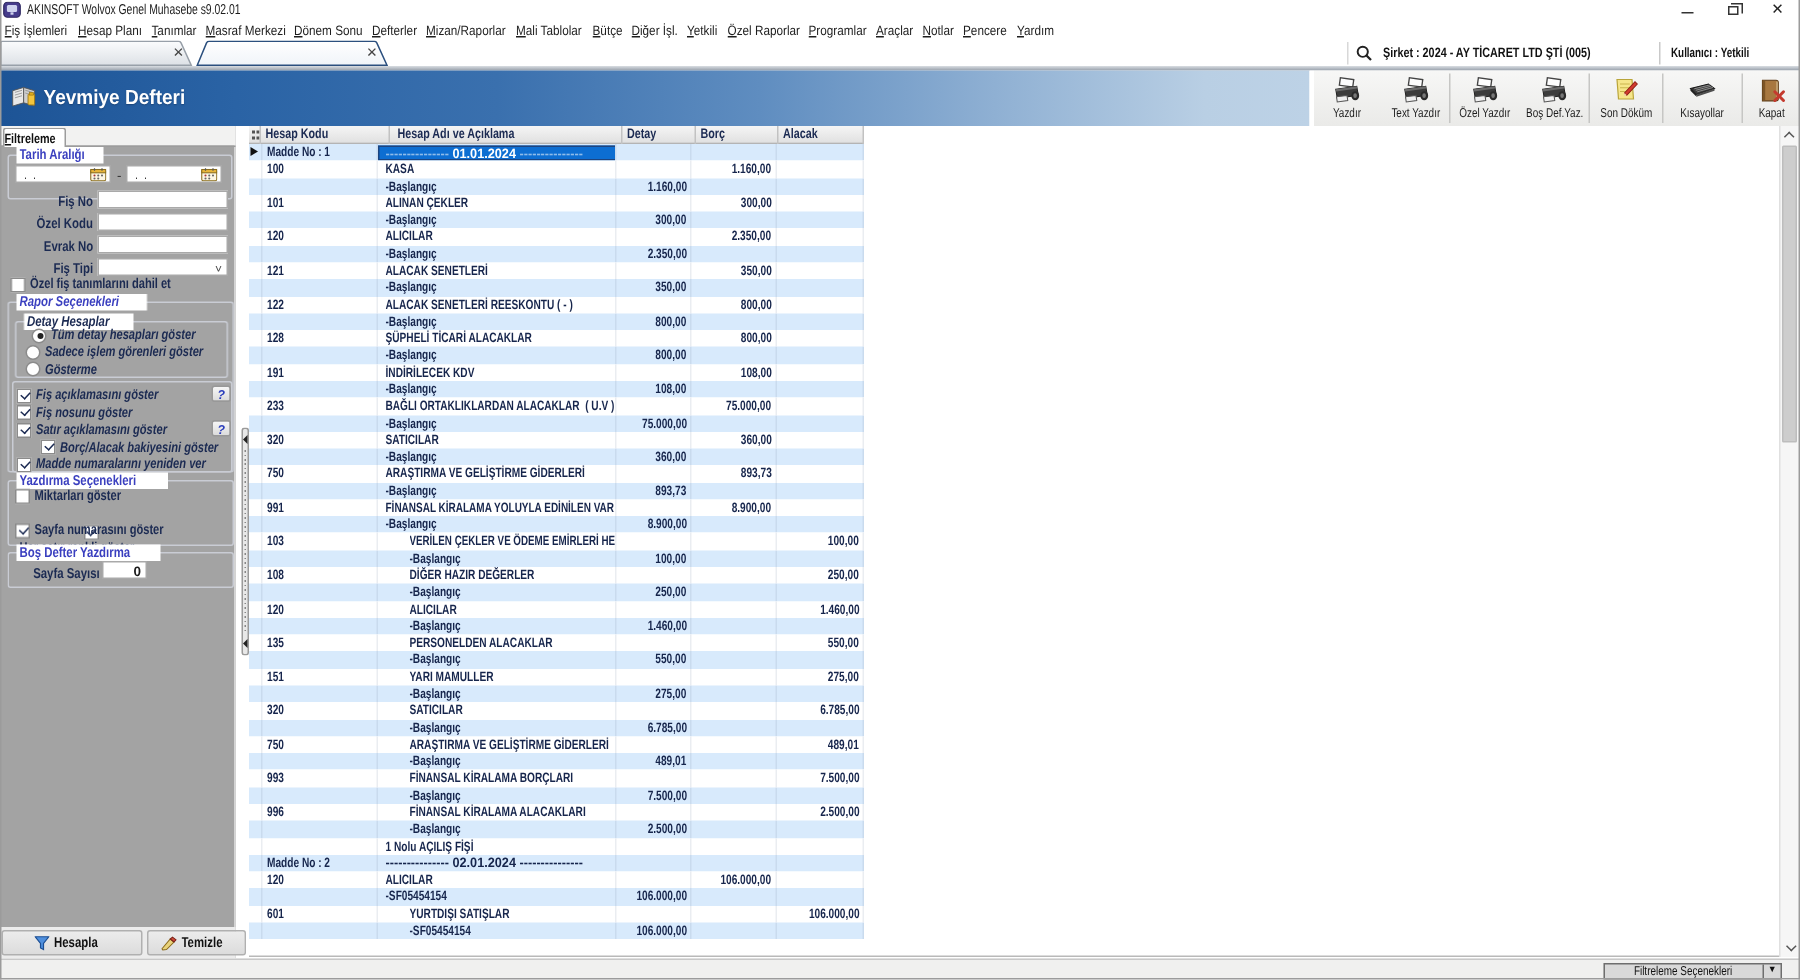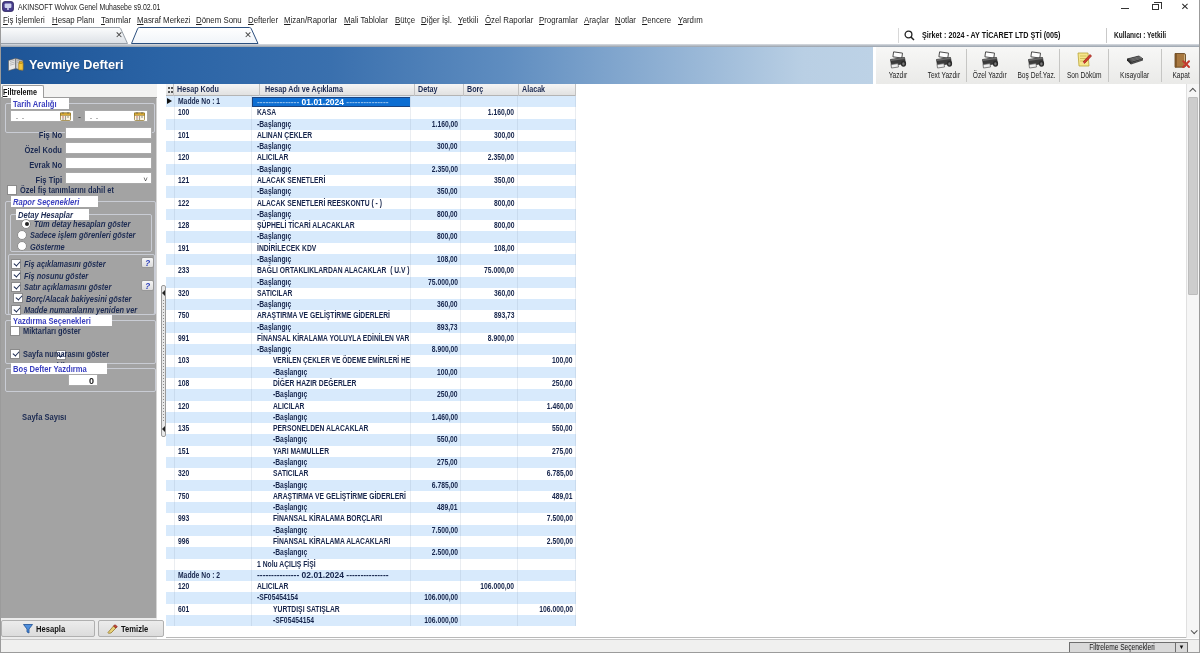--- a/index.html
+++ b/index.html
@@ -404,21 +404,21 @@
         <div class="helpbtn" style="left: 132px; top: 2px;">?</div>
         <div class="chk" style="left: 2px; top: 14.6px;">
           <div class="box on"></div>
           <span class="clabel"><span class="t" style="--sx: .78;">Fiş nosunu göster</span></span>
         </div>
         <div class="chk" style="left: 2px; top: 26.2px;">
           <div class="box on"></div>
           <span class="clabel"><span class="t" style="--sx: .78;">Satır açıklamasını göster</span></span>
         </div>
         <div class="helpbtn" style="left: 132px; top: 25.2px;">?</div>
-        <div class="chk" style="left: 4px; top: 37.8px;">
+        <div class="chk" style="left: 18px; top: 37.8px;">
           <div class="box on"></div>
           <span class="clabel"><span class="t" style="--sx: .78;">Borç/Alacak bakiyesini göster</span></span>
         </div>
         <div class="chk" style="left: 2px; top: 49.4px;">
           <div class="box on"></div>
           <span class="clabel"><span class="t" style="--sx: .78;">Madde numaralarını yeniden ver</span></span>
         </div>
       </div>
     </div>
     <div class="gbox" style="left: 5px; top: 236px; width: 151px; height: 44px;">
@@ -431,21 +431,21 @@
         <div class="box on"></div>
         <span class="clabel"><span class="t" style="--sx: .78;">Her satır renkli göster</span></span>
       </div>
       <div class="chk" style="left: 4px; top: 27.2px;">
         <div class="box on"></div>
         <span class="clabel"><span class="t" style="--sx: .78;">Sayfa numarasını göster</span></span>
       </div>
     </div>
     <div class="gbox" style="left: 5px; top: 284px; width: 151px; height: 24px;">
       <span class="glabel"><span class="t" style="--sx: .8;">Boş Defter Yazdırma</span></span>
-      <div class="fld-label" style="left: 0px; top: 8px; width: 60px; margin-top: 34px;"><span class="tR" style="--sx: .8;">Sayfa Sayısı</span></div>
+      <div class="fld-label" style="left: 0px; top: 8px; width: 60px;"><span class="tR" style="--sx: .8;">Sayfa Sayısı</span></div>
       <div class="inp" style="left: 62px; top: 5px; width: 30px; height: 12px; text-align: right; font-size: 9px; font-weight: bold; line-height: 12px; padding-right: 3px;">0</div>
     </div>
   </div>
 <div id="filter-strip" class="abs"></div>
 <div id="filter-tab" class="abs"><span class="t" style="--sx:.8" id="ftab-text"><u>F</u>iltreleme</span></div>
 <div id="filter-tabline" class="abs"></div>
 
 <div id="splitter" class="abs">
   <div class="aro" style="top:4px"></div>
   <div class="dots"></div>

